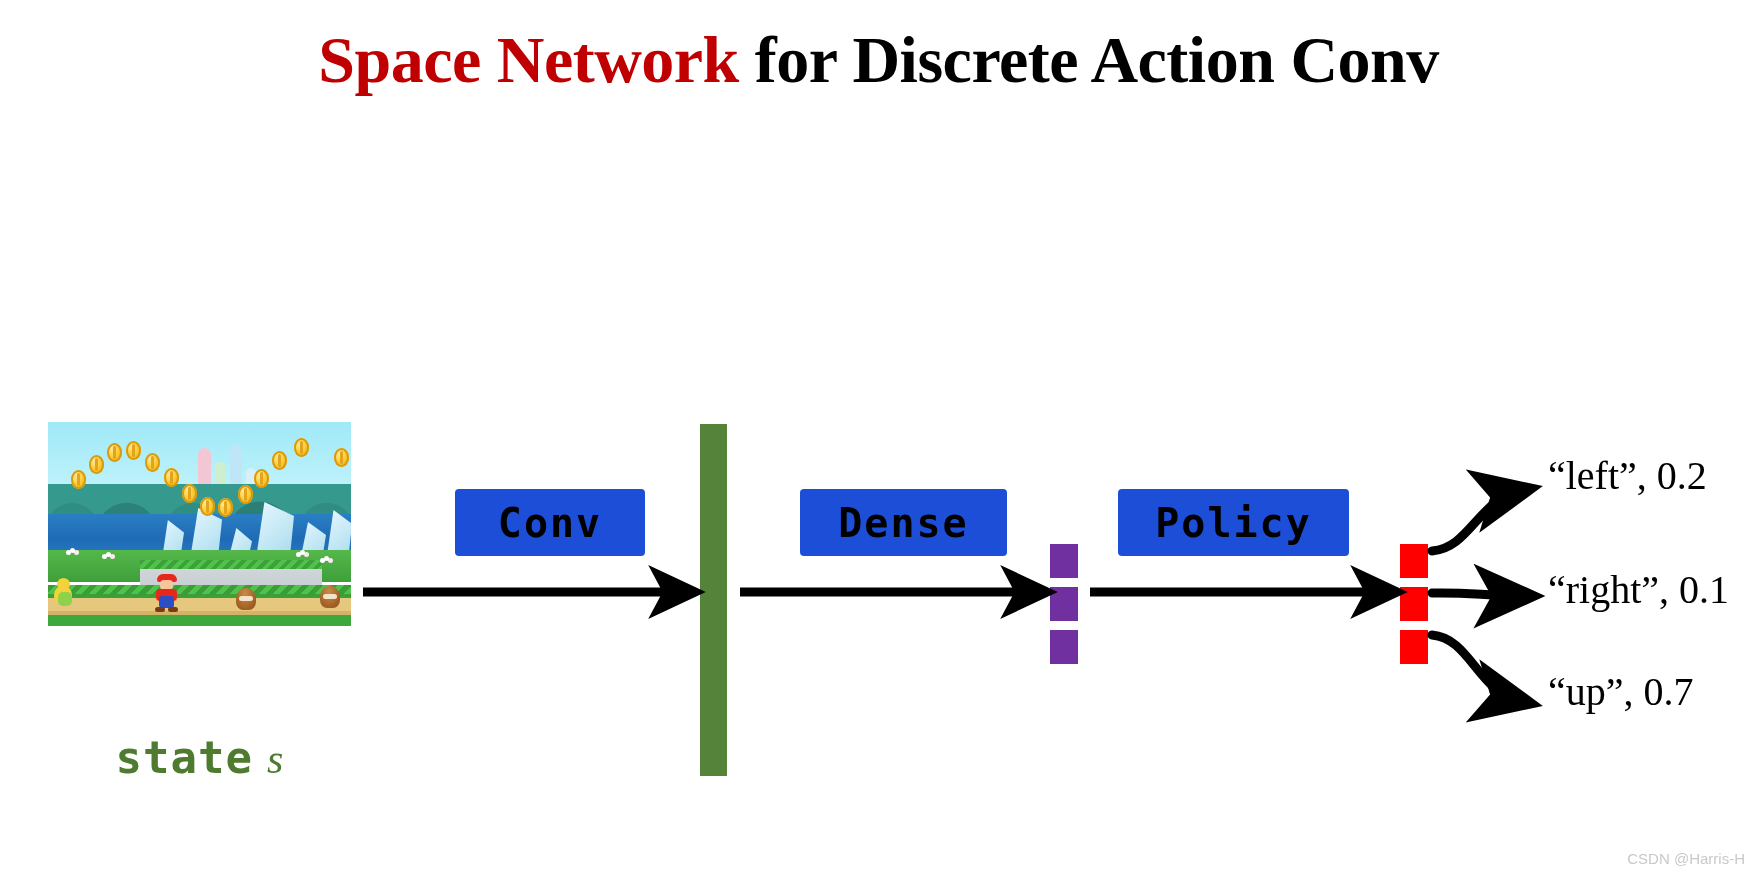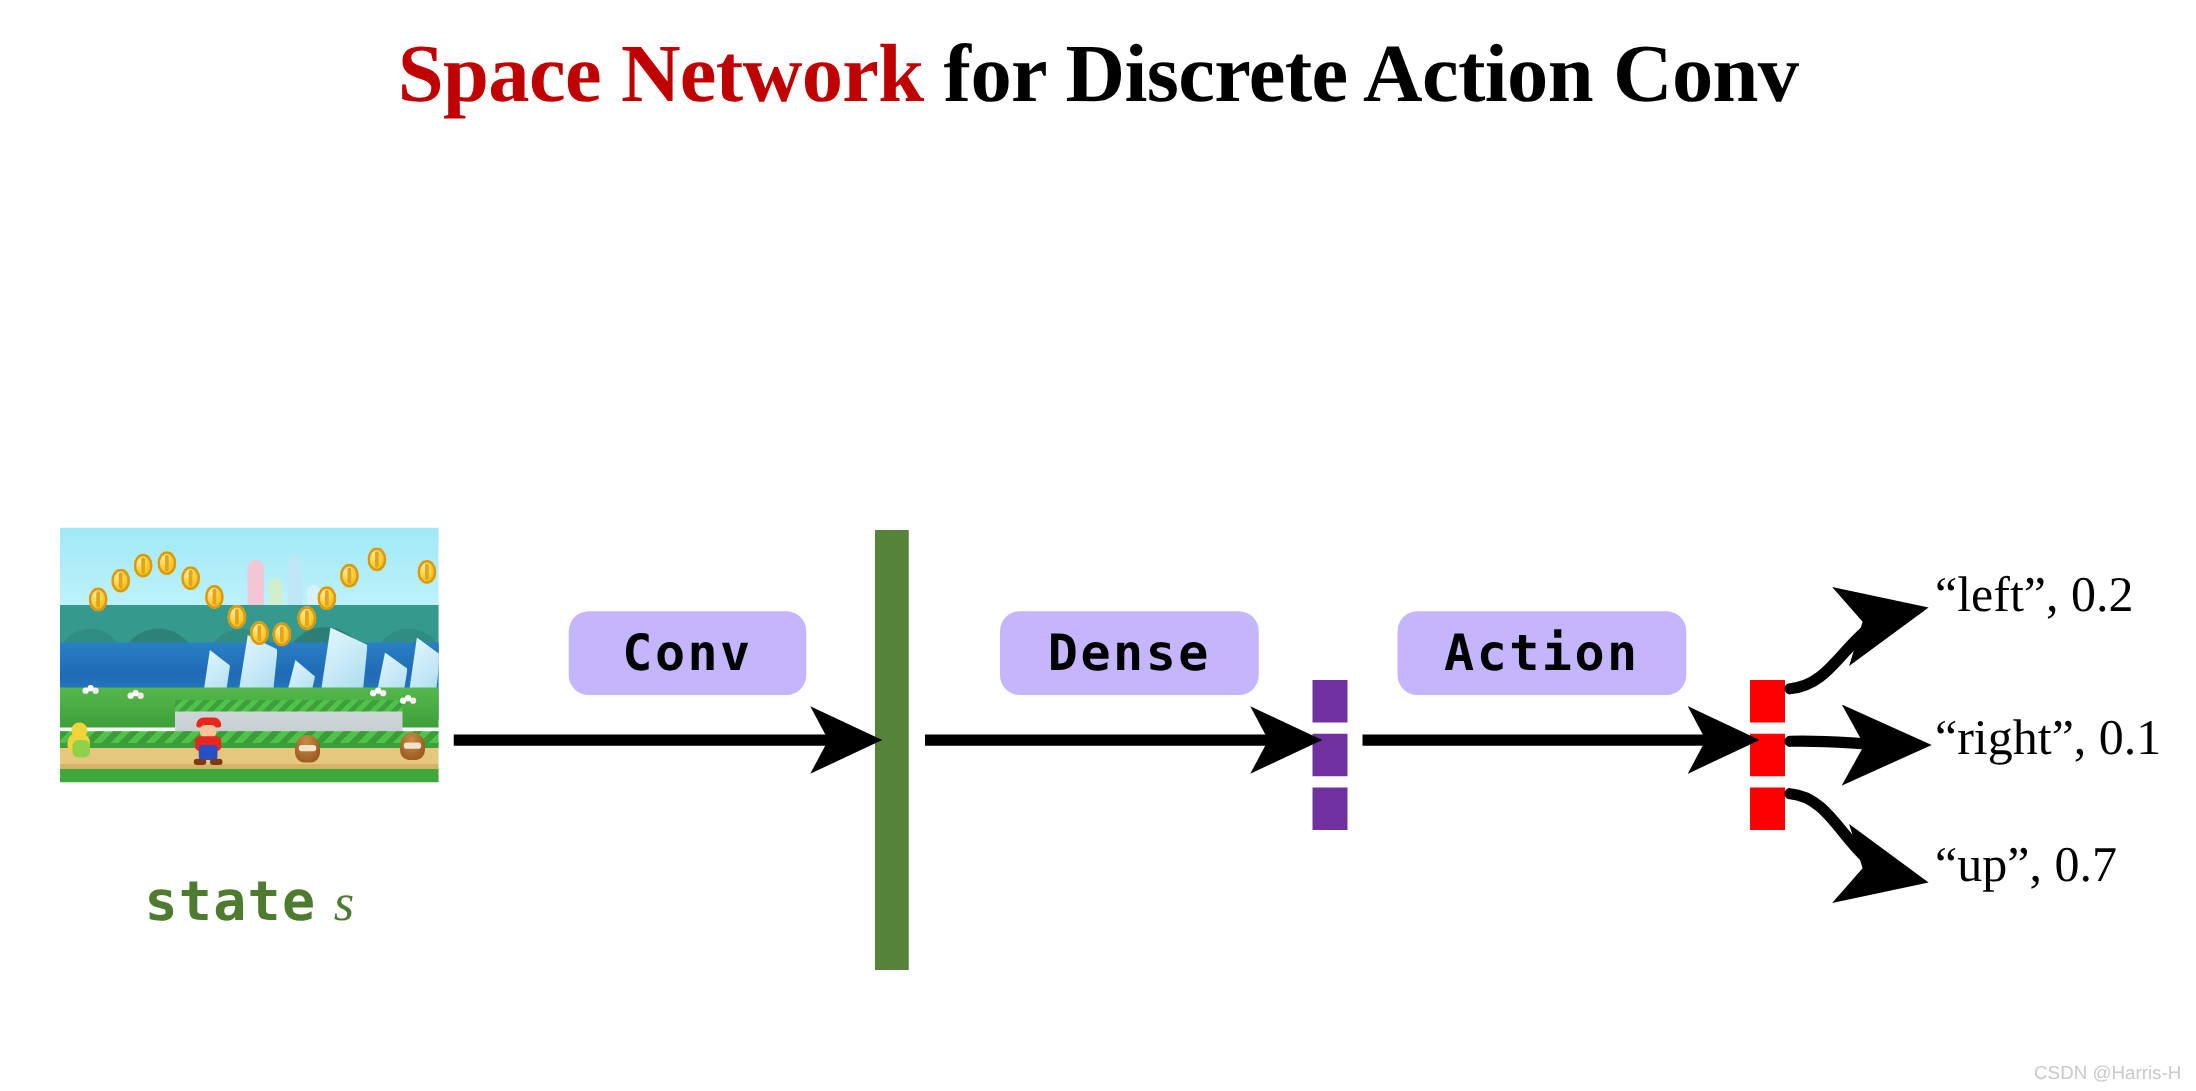--- a/index.html
+++ b/index.html
@@ -141,21 +141,21 @@
                   background:#8fd14a; border-radius:5px; }
   .mi-flowers{
     position:absolute; width:5px; height:5px; background:#ffffff;
     border-radius:50%; box-shadow: 4px 2px 0 #ffe7ef, -4px 2px 0 #ffffff;
   }
 
   
   #state-caption {
     position: absolute;
     left: 48px;
-    top: 696px;
+    top: 732px;
     width: 303px;
     text-align: center;
     color: #4E7B2F;
     white-space: nowrap;
   }
   #state-caption .mono {
     font-family: "DejaVu Sans Mono", monospace;
     font-weight: bold;
     font-size: 44px;
     letter-spacing: 1px;
@@ -163,22 +163,22 @@
   #state-caption .sym {
     font-family: "Liberation Serif", serif;
     font-style: italic;
     font-size: 42px;
     margin-left: 14px;
   }
 
   
   .layer-box {
     position: absolute;
-    background: #c4b5fd;
-    border-radius: 16px;
+    background: #1d4ed8;
+    border-radius: 4px;
     display: flex;
     align-items: center;
     justify-content: center;
     font-family: "DejaVu Sans Mono", monospace;
     font-weight: bold;
     font-size: 40px;
     color: #000000;
     letter-spacing: 2px;
   }
   #box-conv    { left: 455px;  top: 489px; width: 190px; height: 67px; }
@@ -319,21 +319,21 @@
 <div class="layer-box" id="box-conv">Conv</div>
 <div id="conv-bar"></div>
 <div class="layer-box" id="box-dense">Dense</div>
 
 <div class="neuron-col" id="dense-units">
   <div class="neuron n0"></div>
   <div class="neuron n1"></div>
   <div class="neuron n2"></div>
 </div>
 
-<div class="layer-box" id="box-softmax">Action</div>
+<div class="layer-box" id="box-softmax">Policy</div>
 
 <div class="neuron-col" id="out-units">
   <div class="neuron n0"></div>
   <div class="neuron n1"></div>
   <div class="neuron n2"></div>
 </div>
 
 <svg id="arrow-layer" viewBox="0 0 1757 873">
   <defs>
     <marker id="ah" markerWidth="7" markerHeight="7" refX="4.2" refY="3" orient="auto" markerUnits="strokeWidth">

